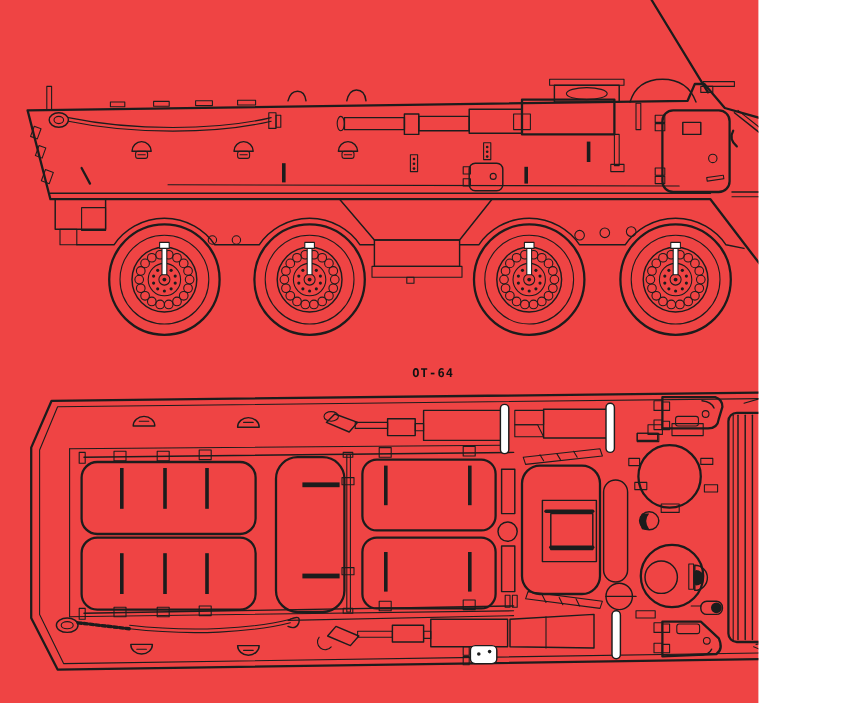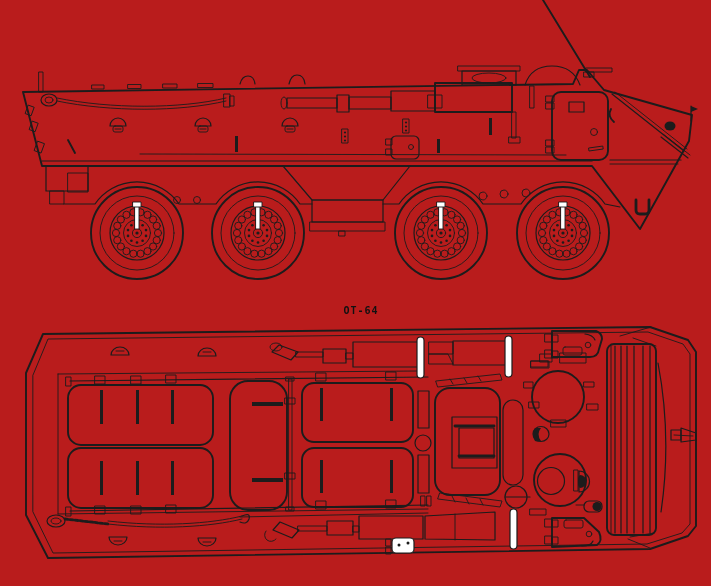--- a/index.html
+++ b/index.html
@@ -1,16 +1,16 @@
 <!DOCTYPE html>
 <html><head>
 <meta charset="utf-8">
 <style>
   html,body{margin:0;padding:0;background:#fff;}
-  .stage{width:711px;height:586px;background:#b91c1c;position:relative;overflow:hidden;
+  .stage{width:632px;height:586px;background:#ef4444;position:relative;overflow:hidden;
          font-family:"DejaVu Sans Mono","Liberation Mono",monospace;}
   svg{display:block}
   .ln{fill:none;stroke:#1c1c1c;stroke-width:1.2;stroke-linecap:round;stroke-linejoin:round;}
   .s2{stroke-width:1.9;}
   .s3{stroke-width:2.8;}
   .thin{stroke-width:0.9;}
   .f{fill:#1c1c1c;stroke:none;}
   .wf{fill:#ffffff;}
   .lbl{font-family:"DejaVu Sans Mono","Liberation Mono",monospace;font-weight:bold;
        font-size:10px;letter-spacing:1px;fill:#111;}

